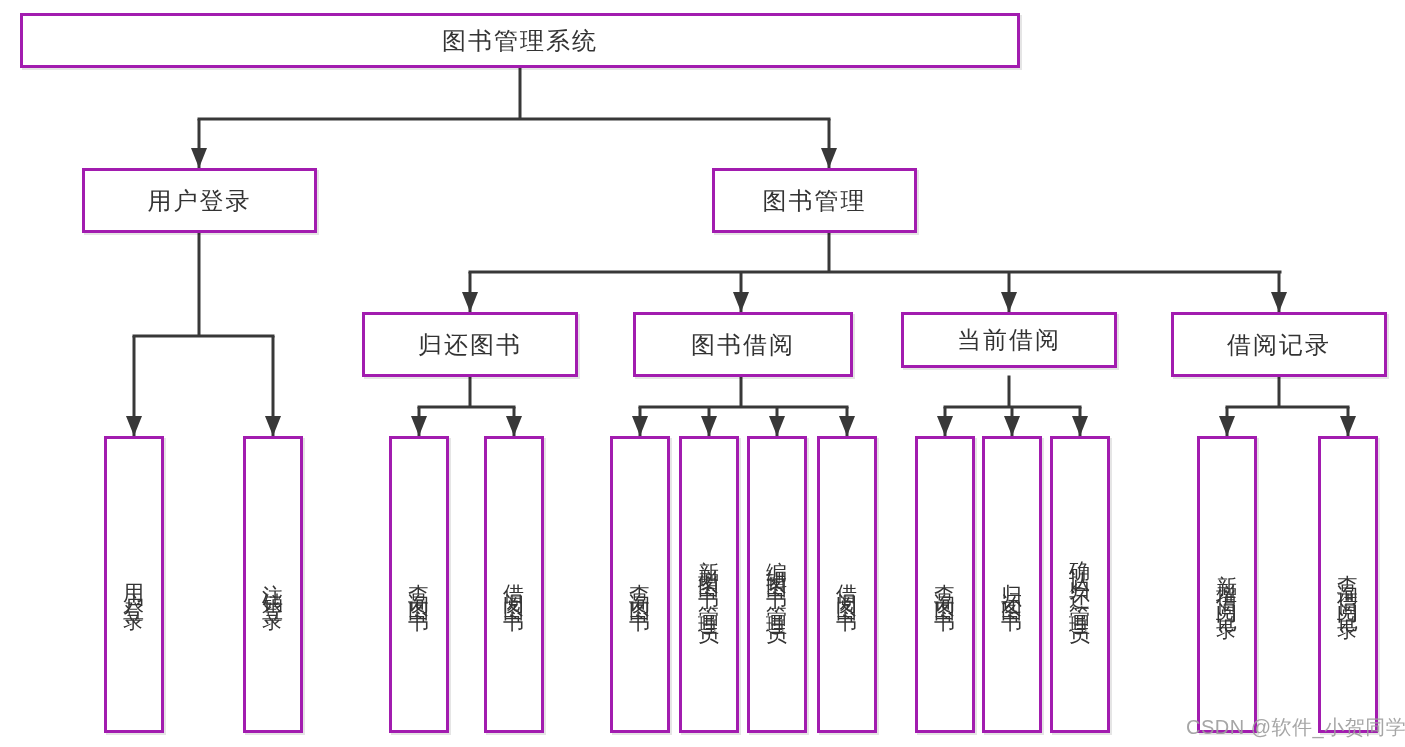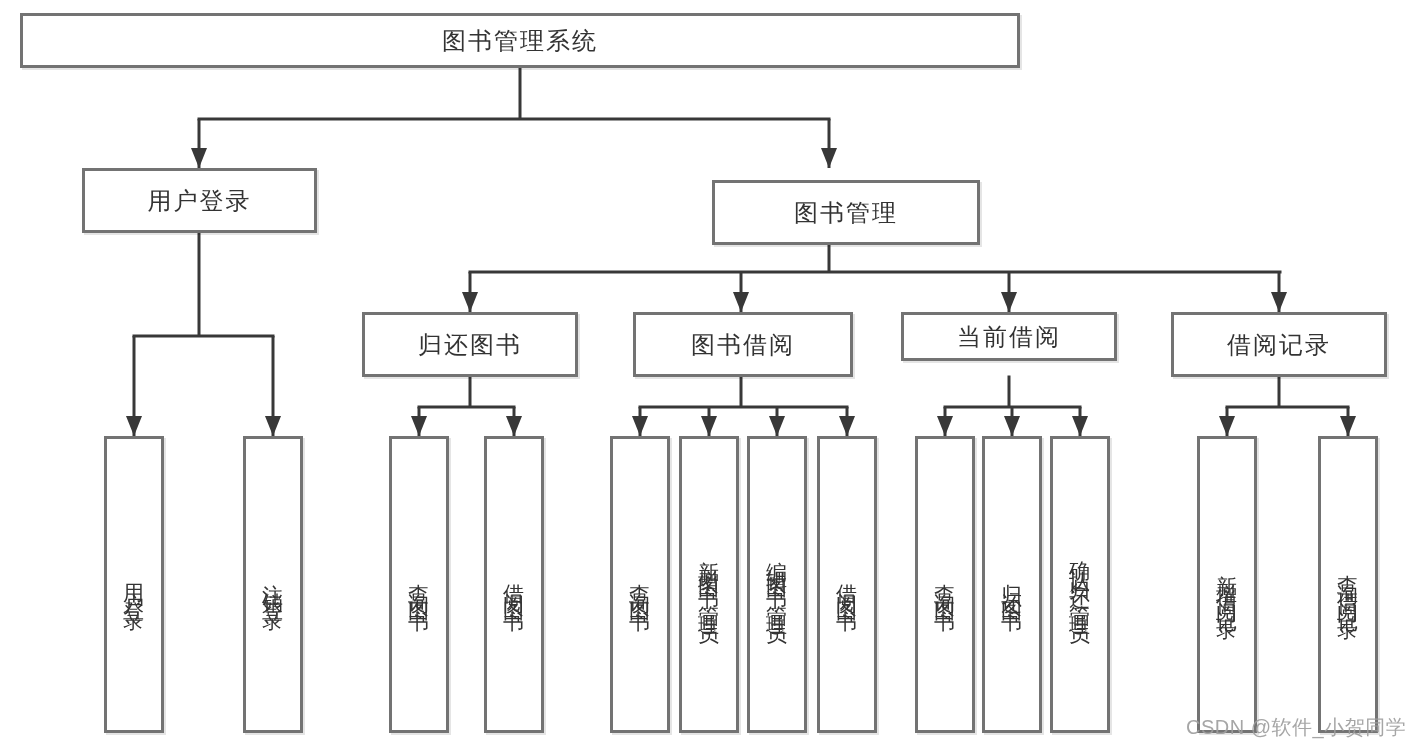--- a/index.html
+++ b/index.html
@@ -8,21 +8,21 @@
     width:1405px;height:747px;
     background:#ffffff;
     font-family:"Liberation Sans","DejaVu Sans",sans-serif;
     overflow:hidden;
   }
   #lines{position:absolute;left:0;top:0;z-index:1;}
   .box{
     position:absolute;
     box-sizing:border-box;
     background:#ffffff;
-    border:3px solid #737373;
+    border:3px solid #a21caf;
     box-shadow:2px 2px 0 rgba(0,0,0,0.10);
     color:#333333;
     display:flex;
     align-items:center;
     justify-content:center;
     z-index:2;
   }
   .hbox{
     font-size:24px;
     letter-spacing:2px;
@@ -83,25 +83,25 @@
       <line x1="1012" y1="407" x2="1012" y2="436" marker-end="url(#arw)"></line>
       <line x1="1080" y1="407" x2="1080" y2="436" marker-end="url(#arw)"></line>
       <line x1="1227" y1="407" x2="1227" y2="436" marker-end="url(#arw)"></line>
       <line x1="1348" y1="407" x2="1348" y2="436" marker-end="url(#arw)"></line>
     </g>
   </svg>
 
   <div class="box hbox" style="left:20px;top:13px;width:1000px;height:55px;">图书管理系统</div>
 
   <div class="box hbox" style="left:82px;top:168px;width:235px;height:65px;">用户登录</div>
-  <div class="box hbox" style="left:712px;top:168px;width:268px;height:65px;margin-top:12px;">图书管理</div>
+  <div class="box hbox" style="left:712px;top:168px;width:205px;height:65px;">图书管理</div>
 
   <div class="box hbox" style="left:362px;top:312px;width:216px;height:65px;">归还图书</div>
   <div class="box hbox" style="left:633px;top:312px;width:220px;height:65px;">图书借阅</div>
-  <div class="box hbox" style="left:901px;top:312px;width:216px;height:49px;">当前借阅</div>
+  <div class="box hbox" style="left:901px;top:312px;width:216px;height:56px;">当前借阅</div>
   <div class="box hbox" style="left:1171px;top:312px;width:216px;height:65px;">借阅记录</div>
 
   <div class="box vbox" style="left:104px;top:436px;width:60px;height:297px;">用户登录</div>
   <div class="box vbox" style="left:243px;top:436px;width:60px;height:297px;">注销登录</div>
 
   <div class="box vbox" style="left:389px;top:436px;width:60px;height:297px;">查询图书</div>
   <div class="box vbox" style="left:484px;top:436px;width:60px;height:297px;">借阅图书</div>
 
   <div class="box vbox" style="left:610px;top:436px;width:60px;height:297px;">查询图书</div>
   <div class="box vbox" style="left:679px;top:436px;width:60px;height:297px;">新增图书（管理员）</div>

